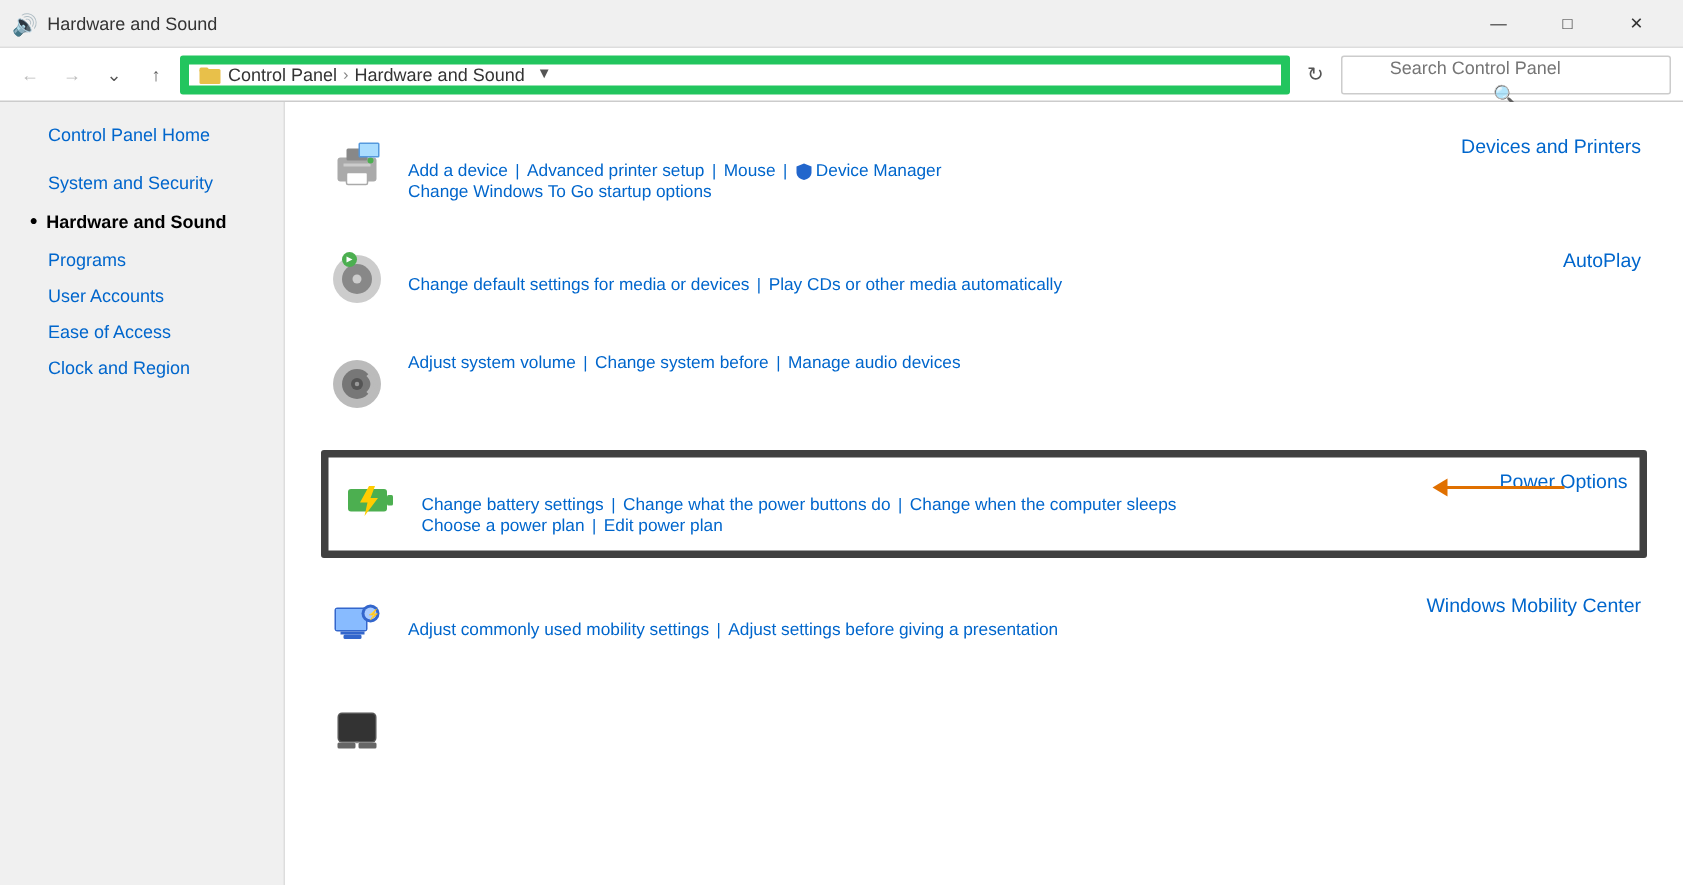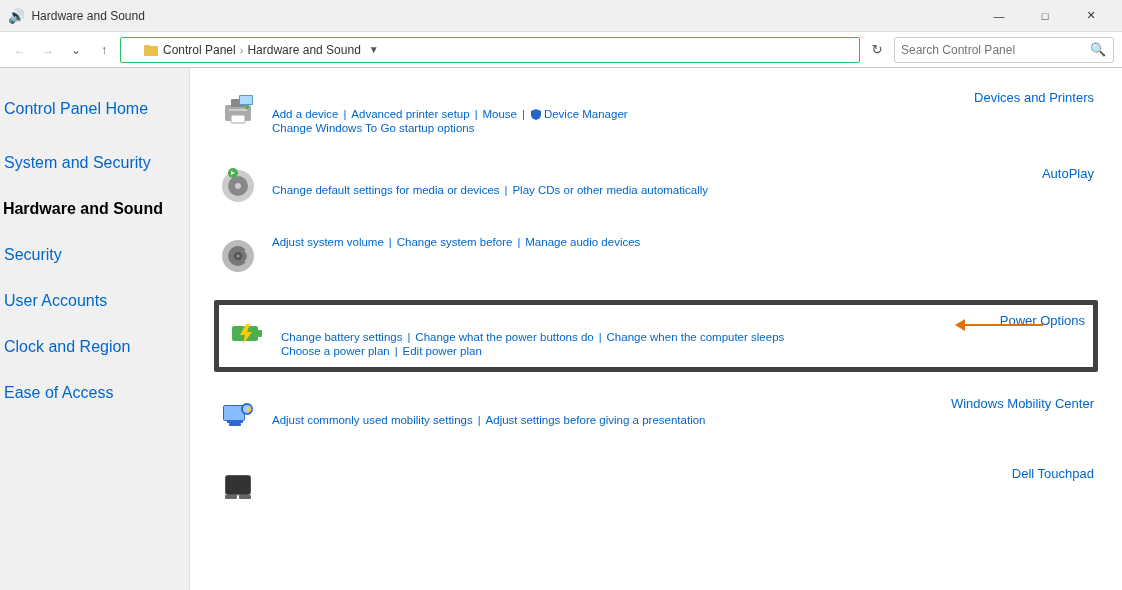--- a/index.html
+++ b/index.html
@@ -68,25 +68,25 @@
       align-items: center;
       justify-content: center;
       color: #555;
       font-size: 12px;
       border-radius: 2px;
     }
     .nav-btn.disabled { color: #bbb; cursor: default; }
     .address-path {
       flex: 1;
       height: 26px;
-      border: 1px solid #22c55e;
+      border: 6px solid #22c55e;
       border-radius: 2px;
       display: flex;
       align-items: center;
-      padding: 0 22px;
+      padding: 0 6px;
       background: white;
       gap: 4px;
     }
     .address-icon {
       width: 16px;
       height: 16px;
       display: flex;
       align-items: center;
       justify-content: center;
     }
@@ -126,20 +126,21 @@
     .search-box {
       width: 220px;
       height: 26px;
       border: 1px solid #ccc;
       border-radius: 2px;
       display: flex;
       align-items: center;
       padding: 0 6px;
       background: white;
       gap: 4px;
+      flex-direction: column;
     }
     .search-input {
       border: none;
       outline: none;
       font-size: 12px;
       color: #999;
       flex: 1;
       background: transparent;
     }
     .search-icon-btn {
@@ -156,26 +157,25 @@
 
     
     .sidebar {
       width: 190px;
       background: #f0f0f0;
       padding: 10px 0;
       border-right: 1px solid #ddd;
       flex-shrink: 0;
     }
     .sidebar-item {
-      padding: 3px 12px 3px 4px;
-      font-size: 16px;
+      padding: 3px 12px 3px 32px;
+      font-size: 12px;
       color: #0066cc;
       cursor: pointer;
       line-height: 1.5;
-      margin-top: 16px;
     }
     .sidebar-item.active {
       color: #000;
       font-weight: bold;
       display: flex;
       align-items: center;
       gap: 6px;
     }
     .sidebar-item.active::before {
       content: '•';
@@ -307,24 +307,24 @@
   </div>
 </div>
 
 <div class="main-container">
 
   <div class="sidebar">
     <div class="sidebar-item">Control Panel Home</div>
     <div class="sidebar-divider"></div>
     <div class="sidebar-item">System and Security</div>
     <div class="sidebar-item active">Hardware and Sound</div>
-    <div class="sidebar-item">Security</div>
+    <div class="sidebar-item">Programs</div>
     <div class="sidebar-item">User Accounts</div>
+    <div class="sidebar-item">Ease of Access</div>
     <div class="sidebar-item">Clock and Region</div>
-    <div class="sidebar-item">Ease of Access</div>
   </div>
 
   <div class="content">
 
     <div class="section">
       <div class="section-icon">
         <svg width="38" height="38" viewBox="0 0 38 38">
           <rect x="6" y="14" width="26" height="16" rx="2" fill="#aaa"></rect>
           <rect x="10" y="18" width="18" height="2" fill="white" opacity="0.4"></rect>
           <rect x="12" y="8" width="14" height="8" rx="1" fill="#888"></rect>
@@ -457,19 +457,16 @@
     <div class="section">
       <div class="section-icon">
         <svg width="38" height="38" viewBox="0 0 38 38">
           <rect x="6" y="8" width="26" height="20" rx="3" fill="#555"></rect>
           <rect x="7" y="9" width="24" height="18" rx="2" fill="#333"></rect>
           <rect x="6" y="28" width="12" height="4" rx="1" fill="#666"></rect>
           <rect x="20" y="28" width="12" height="4" rx="1" fill="#666"></rect>
           <line x1="18" y1="28" x2="20" y2="28" stroke="#888" stroke-width="1"></line>
         </svg>
       </div>
-      <div class="section-content">
-        <div class="section-title">Dell Touchpad</div>
-      </div>
     </div>
 
   </div>
 </div>
 
 </body></html>

